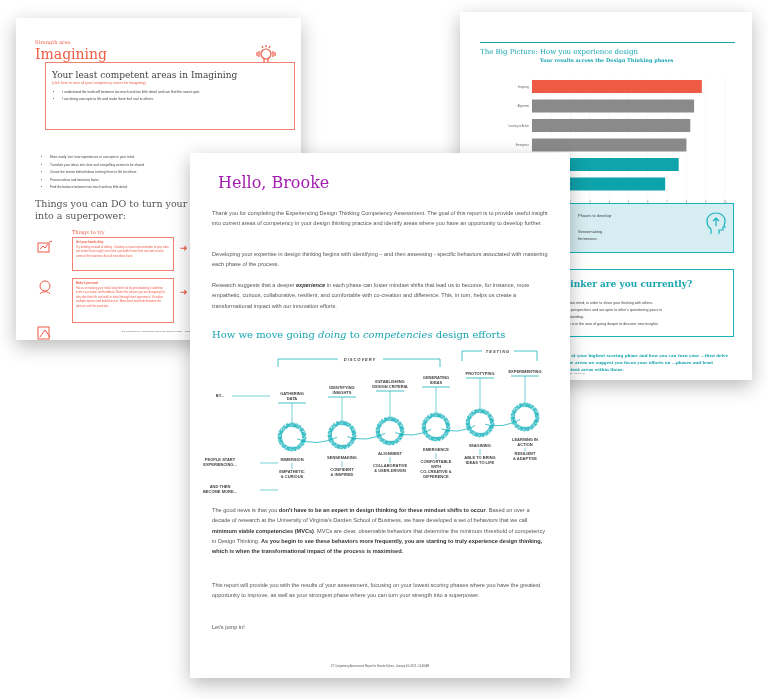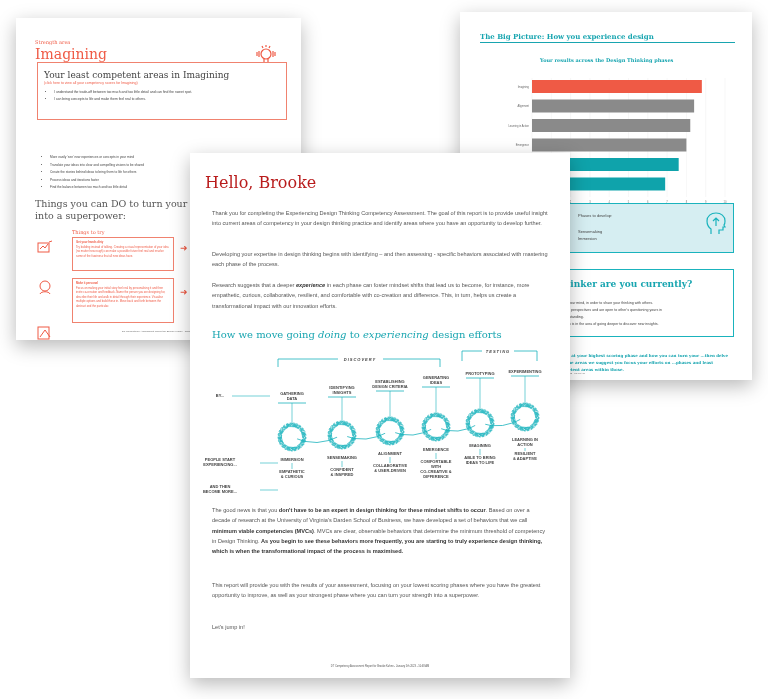--- a/index.html
+++ b/index.html
@@ -4,55 +4,55 @@
 <style>
 *{box-sizing:border-box;margin:0;padding:0}
 body{width:768px;height:699px;background:#fff;position:relative;overflow:hidden;font-family:"Liberation Sans",sans-serif;color:#555}
 .page{position:absolute;background:#fff;box-shadow:0 6px 18px rgba(0,0,0,.28)}
 .serif{font-family:"DejaVu Serif",serif}
 
 #left{left:16px;top:18px;width:285px;height:322px;transform:rotate(0deg)}
 #left .kicker{position:absolute;left:19px;top:21px;font-size:5px;color:#ef5a45}
 #left .title{position:absolute;left:19px;top:28px;font-size:14px;color:#ef5a45}
 #left .bell{position:absolute;left:238px;top:24px;width:24px;height:22px}
-#left .box{position:absolute;left:21px;top:44px;width:250px;height:58px;border:1.5px solid #f0826f}
+#left .box{position:absolute;left:29px;top:44px;width:250px;height:68px;border:1.5px solid #f0826f}
 #left .box h3{font-size:9px;color:#444;margin:7px 0 0 6px;font-weight:normal}
 #left .box .link{font-size:3.5px;color:#ef5a45;margin:1px 0 0 6px}
 #left .box ul{margin:4px 0 0 16px;font-size:3.4px;color:#444;line-height:7px}
 #left .h2{position:absolute;left:19px;top:110px;width:250px;font-size:9.5px;line-height:12px;color:#555}
 #left ul.help{position:absolute;left:34px;top:136px;font-size:3.2px;color:#444;line-height:7.5px}
 #left .h2b{position:absolute;left:19px;top:180px;width:200px;font-size:9.5px;line-height:12px;color:#555}
 #left .try{position:absolute;left:56px;top:211px;font-size:5px;color:#ef5a45}
 #left .try2{position:absolute;left:182px;top:211px;font-size:5px;color:#ef5a45}
 .tcard{position:absolute;left:56px;width:102px;border:1px solid #f0826f;padding:2px 3px;font-size:2.8px;color:#ef5a45;line-height:4.5px}
 .tcard b{display:block}
 .ticon{position:absolute;left:21px;width:16px;height:14px}
 .tarrow{position:absolute;left:164px;font-size:9px;color:#ef5a45;line-height:9px}
 .tcard2{position:absolute;left:182px;width:20px;border:1px solid #f0826f}
 #left .foot{position:absolute;left:106px;top:312px;font-size:2.5px;color:#666;white-space:nowrap}
 
 #right{left:460px;top:12px;width:292px;height:308px}
-#right .title{position:absolute;left:20px;top:20px;font-size:7px;color:#18a5b0;font-weight:bold}
+#right .title{position:absolute;left:20px;top:36px;font-size:7px;color:#18a5b0;font-weight:normal}
 #right .rule{position:absolute;left:20px;top:30px;width:255px;height:1px;background:#18a5b0}
 #right .ctitle{position:absolute;left:80px;top:45px;font-size:5px;color:#18a5b0;font-weight:bold}
 #chart{position:absolute;left:10px;top:60px;width:280px;height:135px}
 #right .box1{position:absolute;left:0;top:191px;width:102px;height:50px;background:#fbe1dc;border:1.5px solid #f08a66}
 #right .box2{position:absolute;left:109px;top:191px;width:165px;height:50px;background:#d6eef2;border:1.5px solid #1ab3bd}
 #right .box2 .l{position:absolute;left:8px;top:9px;font-size:4px;color:#444}
 #right .box2 .v{position:absolute;left:8px;top:24px;font-size:4px;color:#444;line-height:7px}
 #right .headicon{position:absolute;left:135px;top:8px;width:22px;height:24px}
 #right .box3{position:absolute;left:90px;top:257px;width:184px;height:68px;border:1.5px solid #1ab3bd}
 #right .box3 .q{position:absolute;left:6px;top:9px;font-size:9px;color:#18a5b0;font-weight:bold}
 #right .box3 .t{position:absolute;left:6px;top:30px;font-size:3.6px;color:#444;line-height:7px}
 #right .cta{position:absolute;left:96px;top:340px;width:180px;font-size:4px;color:#18a5b0;font-weight:bold;line-height:7px}
 #right .foot{position:absolute;left:30px;top:360px;font-size:2.5px;color:#666;white-space:nowrap}
 #right{height:368px}
 
 #front{left:190px;top:153px;width:380px;height:525px;z-index:5}
-#front .hello{position:absolute;left:15px;top:20px;font-size:16px;color:#b91c1c}
+#front .hello{position:absolute;left:28px;top:20px;font-size:16px;color:#a21caf}
 #front .p{position:absolute;left:22px;width:336px;font-size:5.6px;color:#555;line-height:10.3px}
 #front .p b{color:#333}
 #front .h2{position:absolute;left:22px;top:144px;font-size:10px;color:#18a5b0}
 #front .h2 i{font-style:italic}
 #diagram{position:absolute;left:10px;top:160px;width:365px;height:166px}
 #front .foot{position:absolute;left:0;width:380px;text-align:center;top:512px;font-size:2.6px;color:#555}
 </style>
 </head>
 <body>
 
@@ -179,21 +179,21 @@
 </div>
 
 <div class="page" id="front">
   <div class="hello serif">Hello, Brooke</div>
   <div class="p" style="top:55px">Thank you for completing the Experiencing Design Thinking Competency Assessment. The goal of this report is to provide useful insight into current areas of competency in your design thinking practice and identify areas where you have an opportunity to develop further.</div>
   <div class="p" style="top:96px">Developing your expertise in design thinking begins with identifying – and then assessing - specific behaviors associated with mastering each phase of the process.</div>
   <div class="p" style="top:127px;top:127px">
     <span>Research suggests that a deeper </span><b><i>experience</i></b><span> in each phase can foster mindset shifts that lead us to become, for instance, more empathetic, curious, collaborative, resilient, and comfortable with co-creation and difference. This, in turn, helps us create a transformational impact with our innovation efforts.</span>
   </div>
   <div class="h2 serif" style="top:176px">
-    <span>How we move going </span><i>doing</i><span> to </span><i>experiencing</i><span> design efforts</span>
+    <span>How we move going </span><i>doing</i><span> to </span><i>competencies</i><span> design efforts</span>
   </div>
   <svg id="diagram" viewBox="0 0 365 166" style="top:190px">
       <path d="M78 24 V16 H240 V24" fill="none" stroke="#1ab3bd" stroke-width="0.8"></path>
       <rect x="138" y="12" width="45" height="8" fill="#fff"></rect>
       <text x="160" y="18" font-style="italic" letter-spacing="1" font-size="4" fill="#444" font-weight="bold" text-anchor="middle" font-family="Liberation Sans, sans-serif">DISCOVERY</text>
       <path d="M262 18 V8 H337 V18" fill="none" stroke="#1ab3bd" stroke-width="0.8"></path>
       <rect x="282" y="4" width="32" height="8" fill="#fff"></rect>
       <text x="298" y="10" font-style="italic" letter-spacing="1" font-size="4" fill="#444" font-weight="bold" text-anchor="middle" font-family="Liberation Sans, sans-serif">TESTING</text>
       <text x="20" y="54" text-anchor="middle" font-size="4" fill="#444" font-weight="bold" font-family="Liberation Sans, sans-serif">BY...</text>
       <line x1="32" x2="70" y1="53" y2="53" stroke="#1ab3bd" stroke-width="0.6"></line>

